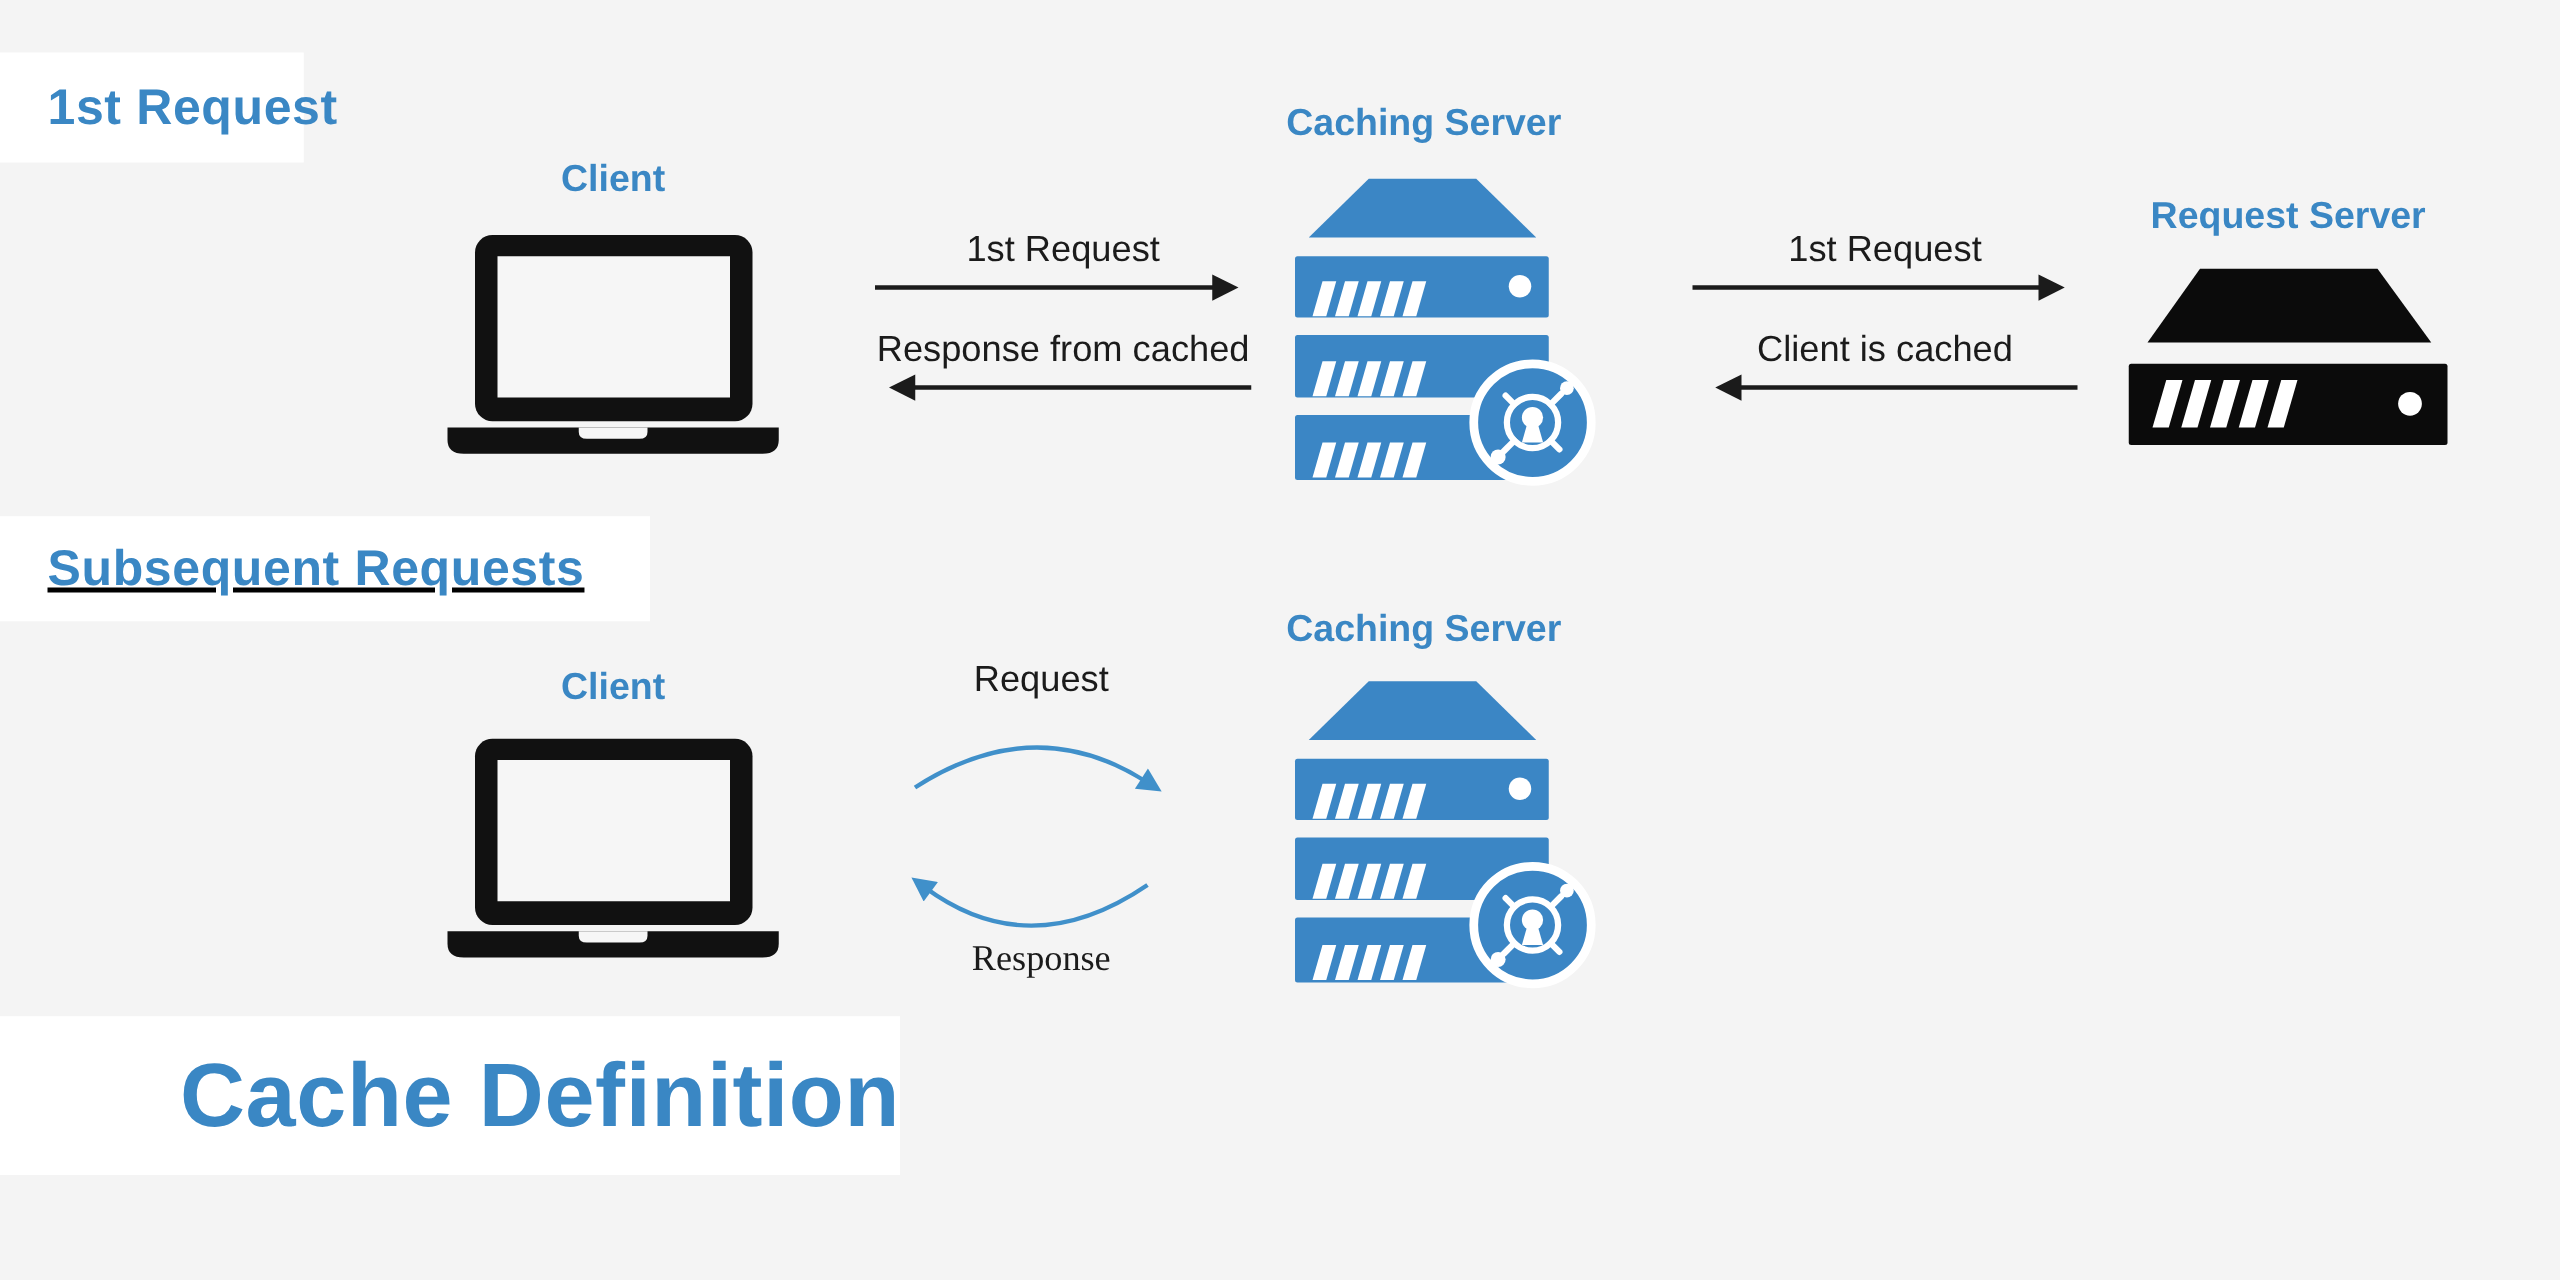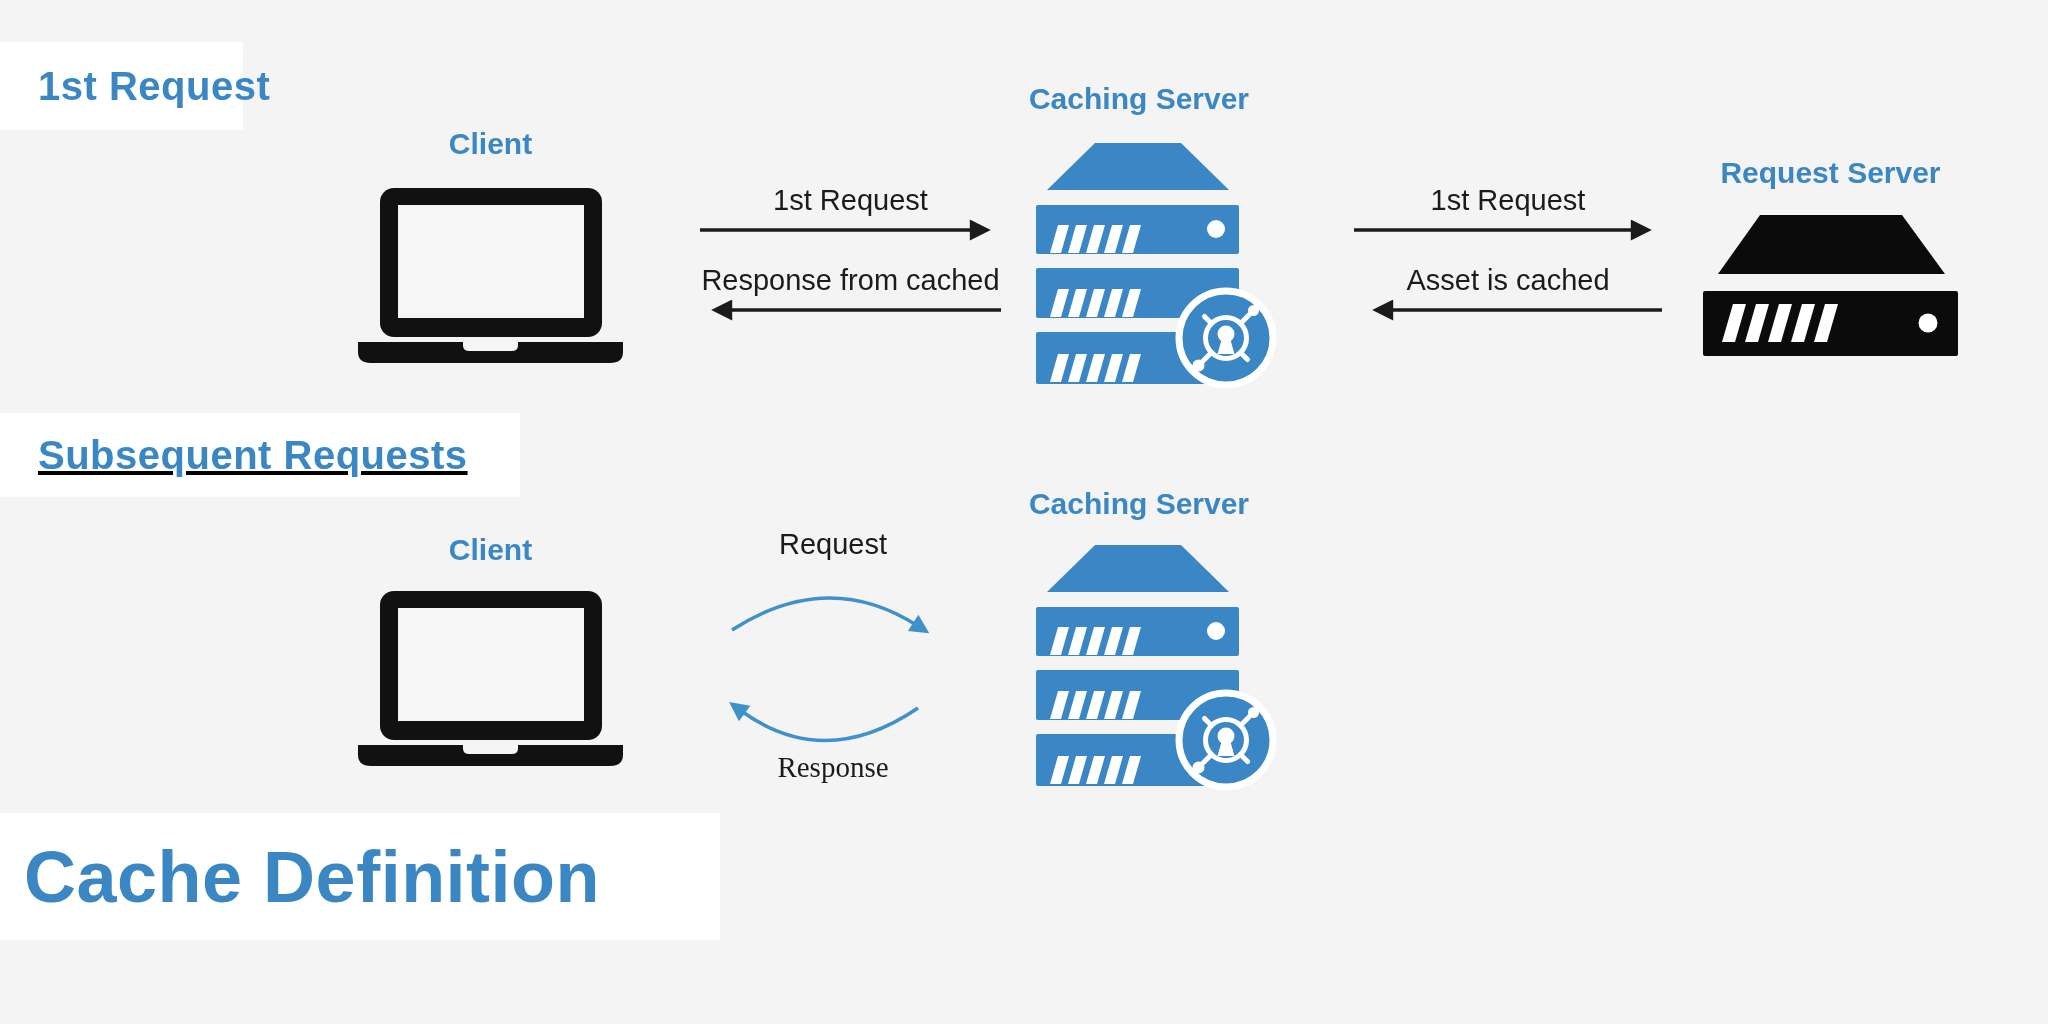--- a/index.html
+++ b/index.html
@@ -117,21 +117,21 @@
 <div class="abs arrow-label" style="left:1352px;top:184px;width:312px;">1st Request</div>
 <svg class="abs" style="left:1352px;top:219px;" width="312" height="22" viewBox="0 0 312 22">
   <defs>
       <marker id="m3" viewBox="0 0 10 10" refX="2" refY="5" markerWidth="8" markerHeight="6" orient="auto">
         <path d="M0,0 L10,5 L0,10 Z" fill="#1b1b1b"></path>
       </marker>
     </defs>
   <line x1="2" y1="11" x2="283" y2="11" stroke="#1b1b1b" stroke-width="3.5" marker-end="url(#m3)"></line>
 </svg>
 
-<div class="abs arrow-label" style="left:1352px;top:264px;width:312px;">Asset is cached</div>
+<div class="abs arrow-label" style="left:1352px;top:264px;width:312px;">Client is cached</div>
 <svg class="abs" style="left:1352px;top:299px;" width="312" height="22" viewBox="0 0 312 22">
   <defs>
       <marker id="m4" viewBox="0 0 10 10" refX="2" refY="5" markerWidth="8" markerHeight="6" orient="auto">
         <path d="M0,0 L10,5 L0,10 Z" fill="#1b1b1b"></path>
       </marker>
     </defs>
   <line x1="310" y1="11" x2="37" y2="11" stroke="#1b1b1b" stroke-width="3.5" marker-end="url(#m4)"></line>
 </svg>
 
 <div class="abs node-label" style="left:1703px;top:156px;width:255px;">Request Server</div>
@@ -220,15 +220,15 @@
       <line x1="175.5" y1="180.5" x2="168.5" y2="173.5"></line>
       <line x1="204.5" y1="209.5" x2="211.5" y2="216.5"></line>
     </g>
     <circle cx="217.5" cy="167.5" r="5.5" fill="#ffffff"></circle>
     <circle cx="162.5" cy="222.5" r="6" fill="#ffffff"></circle>
     <circle cx="190" cy="191" r="8.5" fill="#ffffff"></circle>
     <polygon points="185.5,197 194.5,197 198.5,211 181.5,211" fill="#ffffff"></polygon>
   </g>
 </svg>
 
-<div class="abs panel" style="left:0;top:813px;width:720px;height:127px;padding-left:24px;box-sizing:border-box;">
+<div class="abs panel" style="left:0;top:813px;width:720px;height:127px;padding-left:24px;box-sizing:border-box;justify-content:flex-end;">
   <span class="title-text">Cache Definition</span>
 </div>
 
 </body></html>

